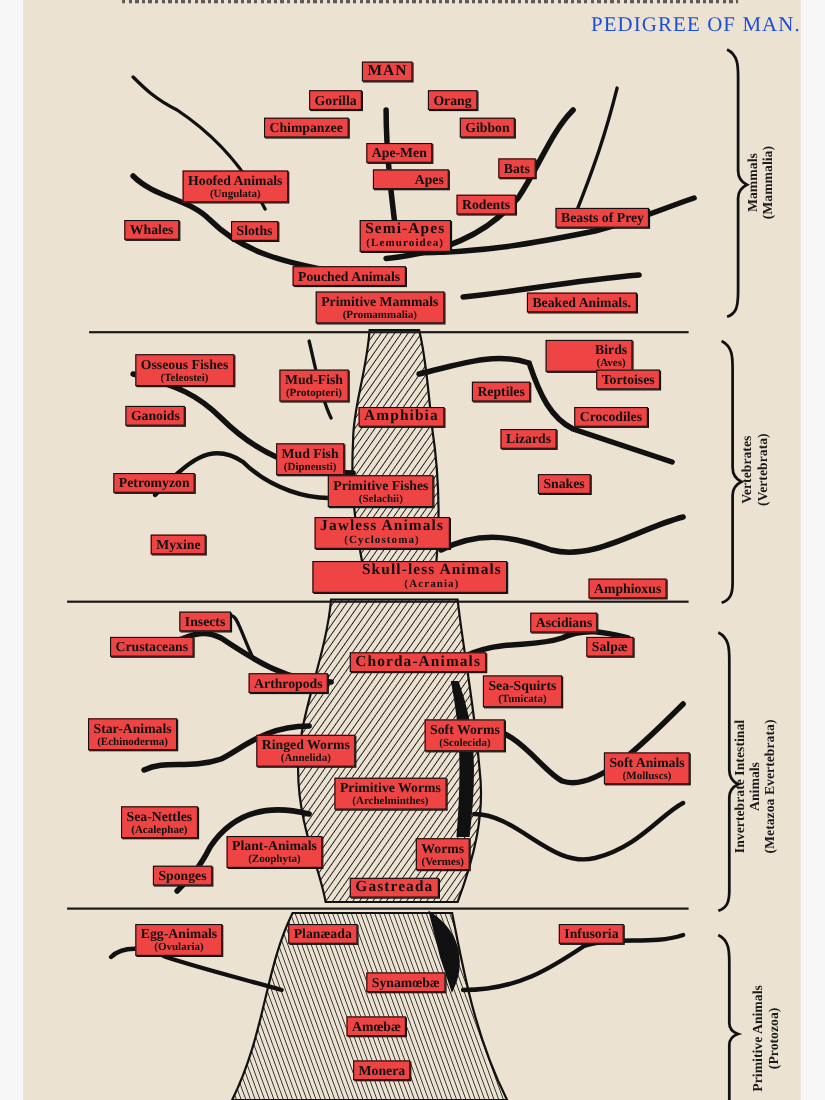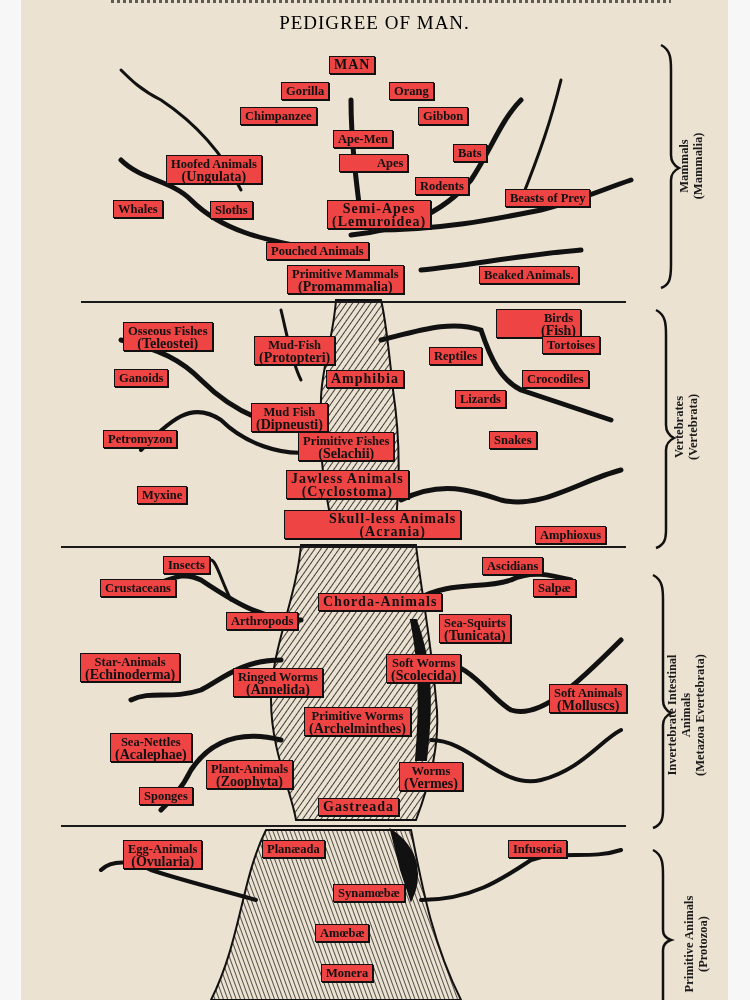--- a/index.html
+++ b/index.html
@@ -1,27 +1,27 @@
 <!DOCTYPE html>
 <html><head>
 <meta charset="utf-8">
 <style>
   html, body { margin:0; padding:0; }
   body { width:750px; height:1000px; background:#f7f7f7; position:relative; overflow:hidden;
          font-family:"DejaVu Serif", "Liberation Serif", serif; }
   .paper { position:absolute; left:21px; top:0; width:707px; height:1000px; background:#ece2d2; overflow:hidden; }
   .topstrip { position:absolute; left:90px; top:0; width:560px; height:3px;
               background:repeating-linear-gradient(90deg,#222 0 3px,transparent 3px 6px); opacity:.7; }
-  .title { position:absolute; left:0; width:707px; top:12px; text-align:center; font-size:19px; letter-spacing:1px; color:#000000;
+  .title { position:absolute; left:0; width:707px; top:12px; text-align:right; font-size:19px; letter-spacing:1px; color:#1d4ed8;
            font-family:"Liberation Serif", serif; }
   svg.art { position:absolute; left:0; top:0; }
   .lbl { position:absolute; border:1.6px solid #111; background:#ef4444; color:#111; text-align:center;
          font-family:"Liberation Serif", serif; font-weight:bold; font-size:12.5px; line-height:14px; padding:1px 4px;
          box-shadow:1px 1px 0 #111; white-space:nowrap; }
-  .lbl .sub { display:block; font-size:14px; line-height:11px; font-weight:bold; }
+  .lbl .sub { display:block; font-size:10px; line-height:11px; font-weight:bold; }
   .lbl.big { font-size:14px; letter-spacing:1px; }
   .divider { position:absolute; height:2px; background:#1a1a1a; }
   .group { position:absolute; transform:rotate(-90deg); transform-origin:center; text-align:center;
            font-family:"Liberation Serif", serif; font-weight:bold; font-size:12.5px; line-height:14px; color:#1a1a1a; white-space:nowrap; }
   .group span { display:block; }
 </style>
 </head>
 <body>
 
 <div class="paper">
@@ -124,21 +124,21 @@
   <div class="lbl" style="left:102px; top:322px;">
     <span>Osseous Fishes</span>
     <span class="sub">(Teleostei)</span>
   </div>
   <div class="lbl" style="left:233px; top:336px;">
     <span>Mud-Fish</span>
     <span class="sub">(Protopteri)</span>
   </div>
   <div class="lbl" style="left:475px; top:309px;padding-left:44px;">
     <span>Birds</span>
-    <span class="sub">(Fish)</span>
+    <span class="sub">(Aves)</span>
   </div>
   <div class="lbl" style="left:521px; top:336px;">Tortoises</div>
   <div class="lbl" style="left:408px; top:347px;">Reptiles</div>
   <div class="lbl" style="left:93px; top:369px;">Ganoids</div>
   <div class="lbl big" style="left:305px; top:370px;">Amphibia</div>
   <div class="lbl" style="left:501px; top:370px;">Crocodiles</div>
   <div class="lbl" style="left:230px; top:403px;">
     <span>Mud Fish</span>
     <span class="sub">(Dipneusti)</span>
   </div>
@@ -195,21 +195,21 @@
     <span class="sub">(Archelminthes)</span>
   </div>
   <div class="lbl" style="left:89px; top:733px;">
     <span>Sea-Nettles</span>
     <span class="sub">(Acalephae)</span>
   </div>
   <div class="lbl" style="left:185px; top:760px;">
     <span>Plant-Animals</span>
     <span class="sub">(Zoophyta)</span>
   </div>
-  <div class="lbl" style="left:378px; top:762px;">
+  <div class="lbl" style="left:357px; top:762px;">
     <span>Worms</span>
     <span class="sub">(Vermes)</span>
   </div>
   <div class="lbl" style="left:118px; top:787px;">Sponges</div>
   <div class="lbl big" style="left:297px; top:798px;">Gastreada</div>
   <div class="group" style="left:575px; top:694px; width:180px;">
     <span>Invertebrate Intestinal</span>
     <span>Animals</span>
     <span>(Metazoa Evertebrata)</span>
   </div>

